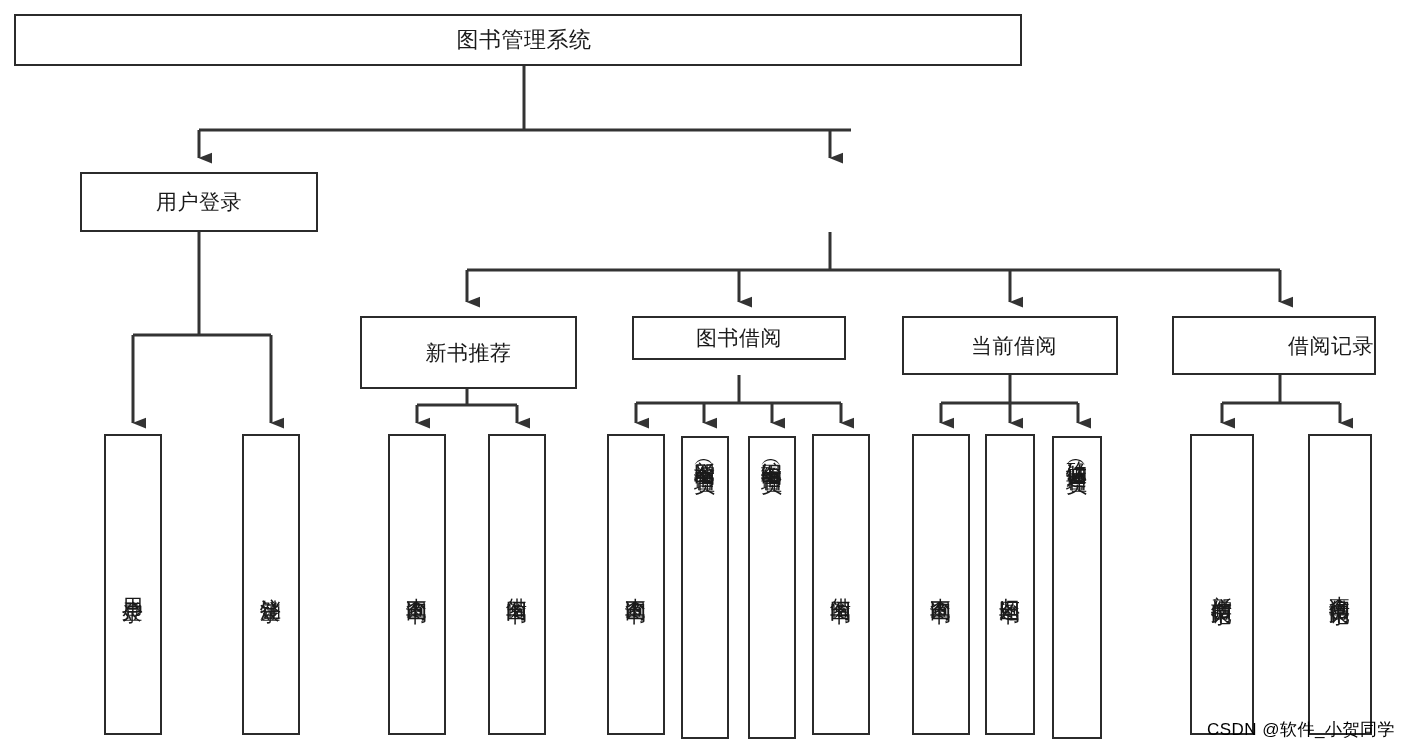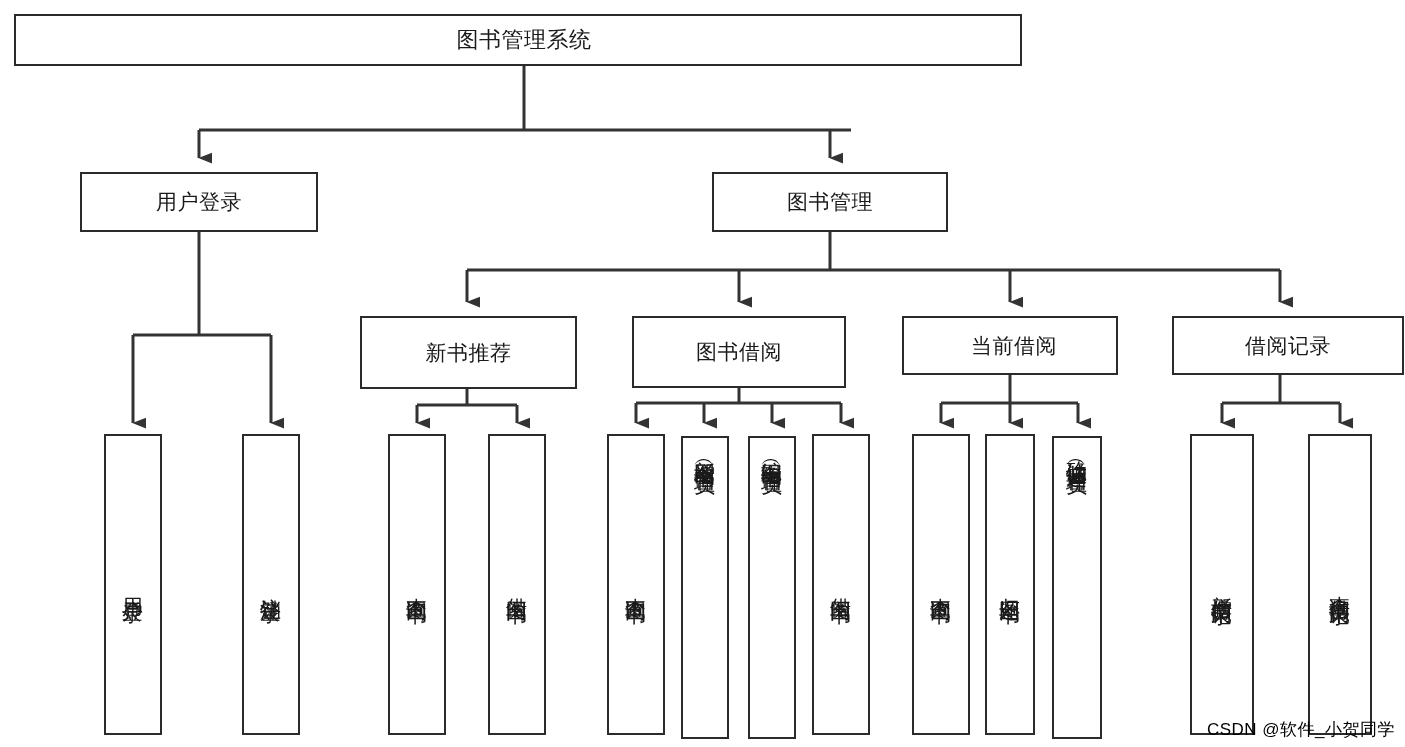--- a/index.html
+++ b/index.html
@@ -134,34 +134,31 @@
     </g>
   </svg>
 
   <div class="node horiz root" style="left:14px; top:14px; width:1008px; height:52px;padding-left:12px;">
     <span class="node-label">图书管理系统</span>
   </div>
 
   <div class="node horiz" style="left:80px; top:172px; width:238px; height:60px;">
     <span class="node-label">用户登录</span>
   </div>
-  <div class="node horiz" style="left:712px; top:172px; width:236px; height:60px;">
-    <span class="node-label">图书管理</span>
-  </div>
 
   <div class="node horiz" style="left:360px; top:316px; width:217px; height:73px;">
     <span class="node-label">新书推荐</span>
   </div>
-  <div class="node horiz" style="left:632px; top:316px; width:214px; height:72px;">
+  <div class="node horiz" style="left:632px; top:316px; width:214px; height:44px;">
     <span class="node-label">图书借阅</span>
   </div>
   <div class="node horiz" style="left:902px; top:316px; width:216px; height:59px;padding-left:8px;">
     <span class="node-label">当前借阅</span>
   </div>
-  <div class="node horiz" style="left:1172px; top:316px; width:232px; height:59px;">
+  <div class="node horiz" style="left:1172px; top:316px; width:204px; height:59px;justify-content:flex-end;">
     <span class="node-label">借阅记录</span>
   </div>
 
   <div class="node vert centered" style="left:104px; top:434px; width:58px; height:301px;">
     <span class="node-label">用户登录</span>
   </div>
   <div class="node vert centered" style="left:242px; top:434px; width:58px; height:301px;">
     <span class="node-label">注销登录</span>
   </div>
 

